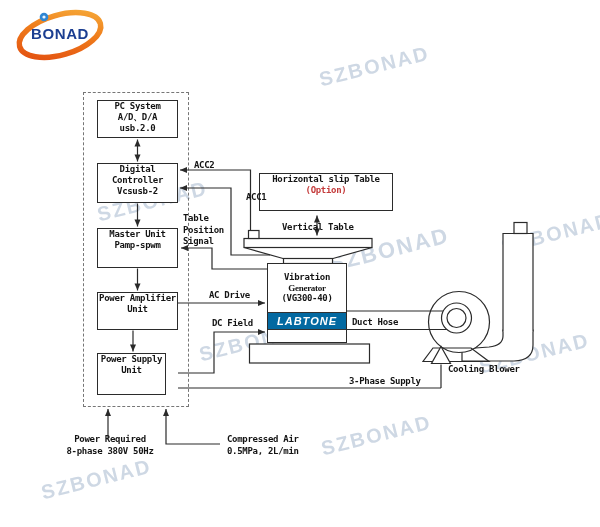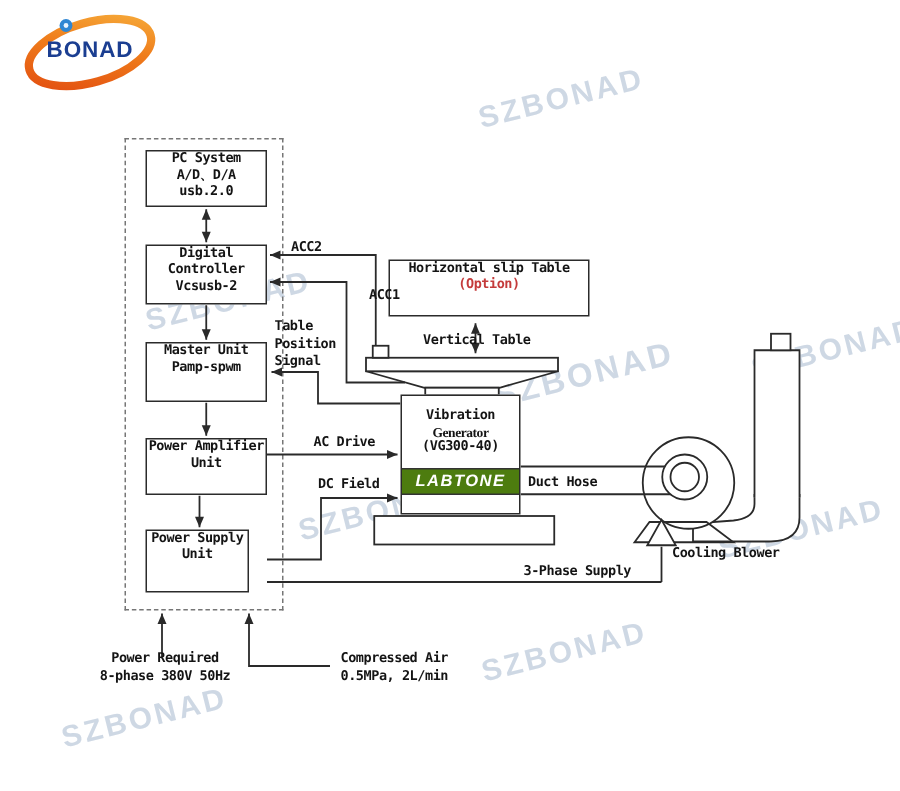--- a/index.html
+++ b/index.html
@@ -14,21 +14,21 @@
   .dashed{position:absolute;left:83px;top:92px;width:106px;height:315px;
           border:1px dashed #767676;z-index:1;background:transparent;}
   .wm{position:absolute;z-index:0;font-family:"Liberation Sans",sans-serif;font-weight:700;
       color:#c3cfde;transform:rotate(-14deg);letter-spacing:2px;opacity:.8;font-size:20px;white-space:nowrap;}
   svg.layer{position:absolute;left:0;top:0;z-index:1;}
   .logo-svg{position:absolute;left:14px;top:6px;z-index:2;}
   .logo-text{position:absolute;left:31px;top:25px;z-index:3;font-family:"Liberation Sans",sans-serif;
              font-weight:700;font-size:15px;letter-spacing:.6px;color:#1b3e91;}
   .gen{left:267px;top:263px;width:80px;height:80px;padding:0;justify-content:flex-start;}
   .gen-top{width:100%;height:48px;display:flex;flex-direction:column;justify-content:center;}
-  .gen-band{width:100%;height:18px;background:#4d7c0f;border-top:1px solid #333;border-bottom:1px solid #333;
+  .gen-band{width:100%;height:18px;background:#0369a1;border-top:1px solid #333;border-bottom:1px solid #333;
             color:#fff;font-family:"Liberation Sans",sans-serif;font-style:italic;font-weight:800;
             font-size:11px;letter-spacing:1px;display:flex;align-items:center;justify-content:center;}
   .red{color:#c43b3b;}
   .center{ text-align:center;}
 </style>
 </head>
 <body>
 
 <div class="stage">
 

